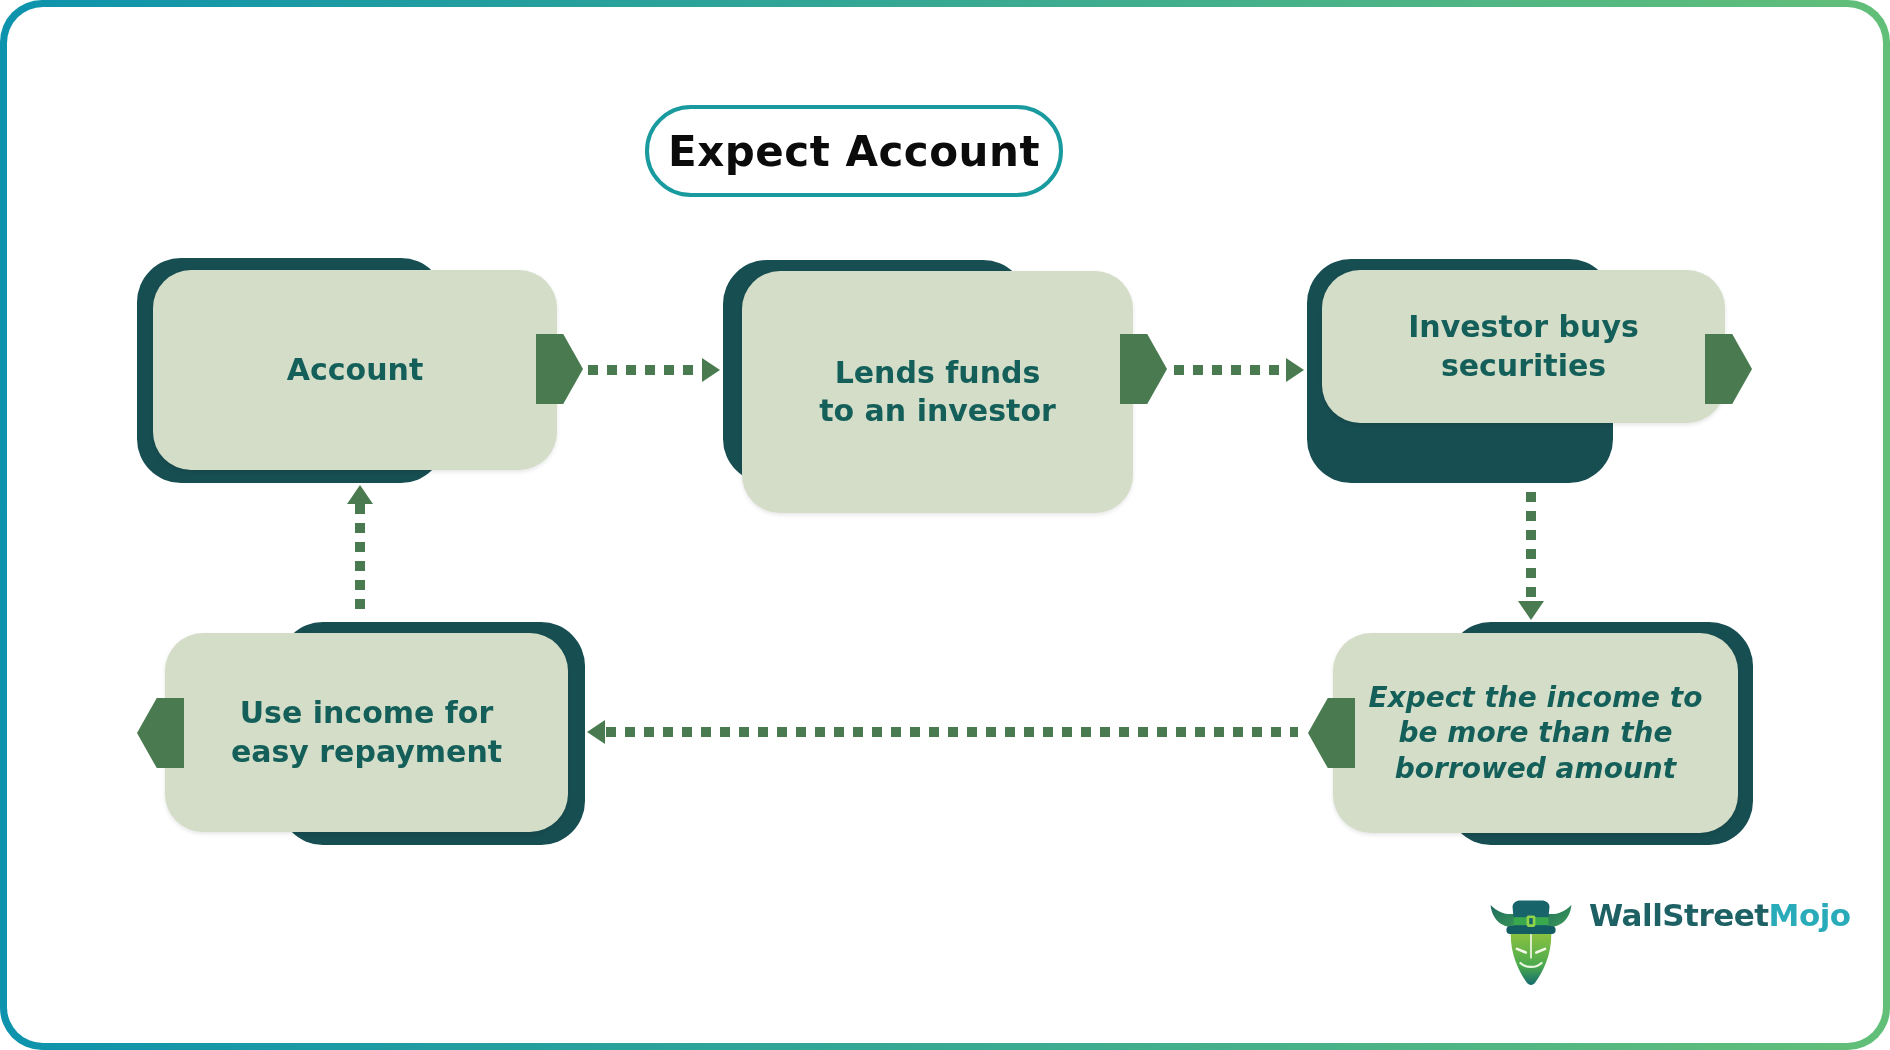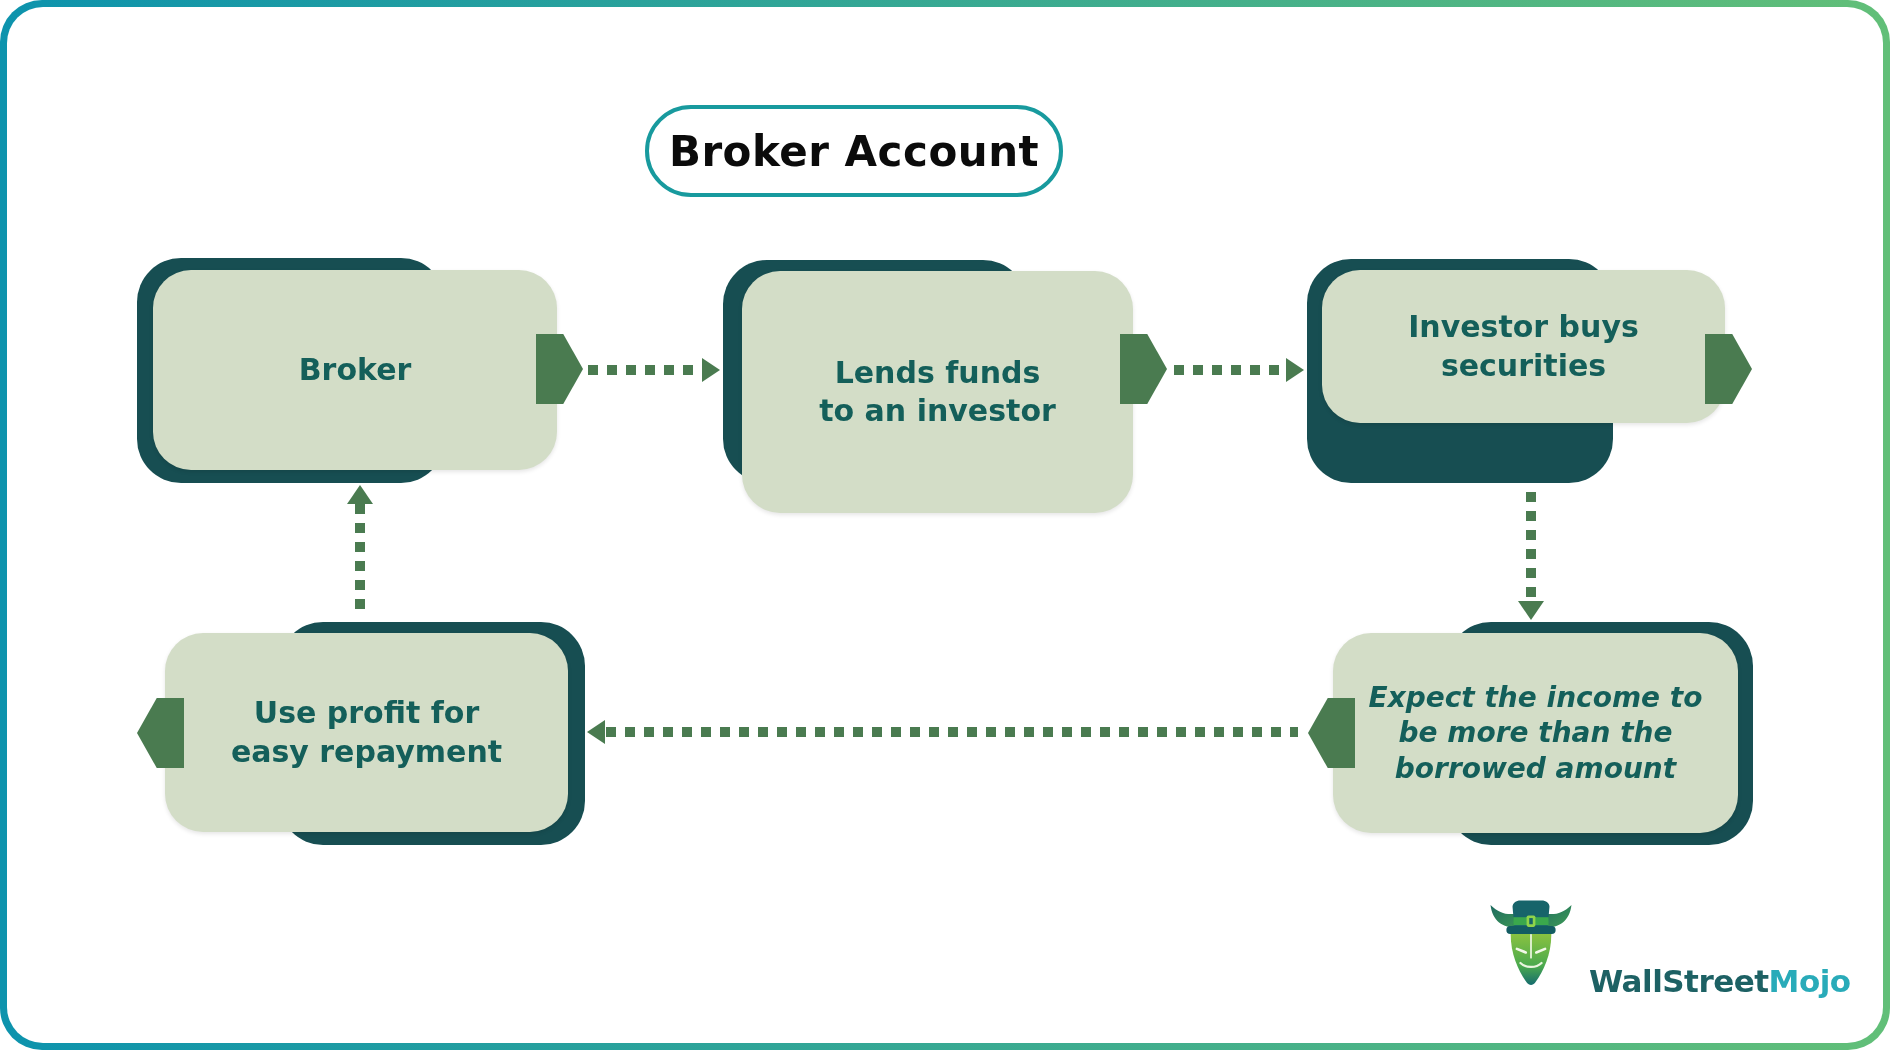--- a/index.html
+++ b/index.html
@@ -30,39 +30,39 @@
   .pent{position:absolute;width:47px;height:70px;background:var(--arrow-green);}
   .pent-right{clip-path:polygon(0 0,58% 0,100% 50%,58% 100%,0 100%);}
   .pent-left{clip-path:polygon(100% 0,42% 0,0 50%,42% 100%,100% 100%);}
   .dots-h{position:absolute;height:10px;background:repeating-linear-gradient(90deg,var(--arrow-green) 0 10px,transparent 10px 19px);}
   .dots-v{position:absolute;width:10px;background:repeating-linear-gradient(180deg,var(--arrow-green) 0 10px,transparent 10px 19px);}
   .ah{position:absolute;width:0;height:0;}
   .ah-right{border-top:12px solid transparent;border-bottom:12px solid transparent;border-left:18px solid var(--arrow-green);}
   .ah-left{border-top:12px solid transparent;border-bottom:12px solid transparent;border-right:18px solid var(--arrow-green);}
   .ah-down{border-left:13px solid transparent;border-right:13px solid transparent;border-top:19px solid var(--arrow-green);}
   .ah-up{border-left:13px solid transparent;border-right:13px solid transparent;border-bottom:19px solid var(--arrow-green);}
-  .logo{position:absolute;left:1487px;top:897px;display:flex;align-items:flex-end;gap:14px;}
+  .logo{position:absolute;left:1487px;top:897px;display:flex;align-items:flex-start;gap:14px;}
   .logo-text{font-size:31px;font-weight:700;letter-spacing:-0.5px;white-space:nowrap;}
   .logo-wall{color:var(--logo-primary);}
   .logo-mojo{color:var(--logo-secondary);}
 </style>
 </head>
 <body>
 
 <div class="canvas">
   <div class="canvas-inner"></div>
 
   <div class="title-pill">
-    <span>Broker Account</span>
+    <span>Expect Account</span>
   </div>
 
   <div>
     <div class="node-back" style="left:137px;top:258px;width:308px;height:225px"></div>
     <div class="node-front" style="left:153px;top:270px;width:404px;height:200px">
-      <span class="node-label">Broker</span>
+      <span class="node-label">Account</span>
     </div>
     <span class="pent pent-right" style="left:536px;top:334px"></span>
   </div>
 
   <div>
     <div class="node-back" style="left:723px;top:260px;width:304px;height:223px"></div>
     <div class="node-front" style="left:742px;top:271px;width:391px;height:242px">
       <span class="node-label">Lends funds
 to an investor</span>
     </div>
@@ -84,21 +84,21 @@
       <span class="node-label small">Expect the income to
 be more than the
 borrowed amount</span>
     </div>
     <span class="pent pent-left" style="left:1308px;top:698px"></span>
   </div>
 
   <div>
     <div class="node-back" style="left:279px;top:622px;width:306px;height:223px"></div>
     <div class="node-front" style="left:165px;top:633px;width:403px;height:199px">
-      <span class="node-label">Use profit for
+      <span class="node-label">Use income for
 easy repayment</span>
     </div>
     <span class="pent pent-left" style="left:137px;top:698px"></span>
   </div>
 
   <div class="dots-h" style="left:588px;top:365px;width:112px"></div>
   <div class="ah ah-right" style="left:702px;top:358px"></div>
 
   <div class="dots-h" style="left:1174px;top:365px;width:110px"></div>
   <div class="ah ah-right" style="left:1286px;top:358px"></div>

